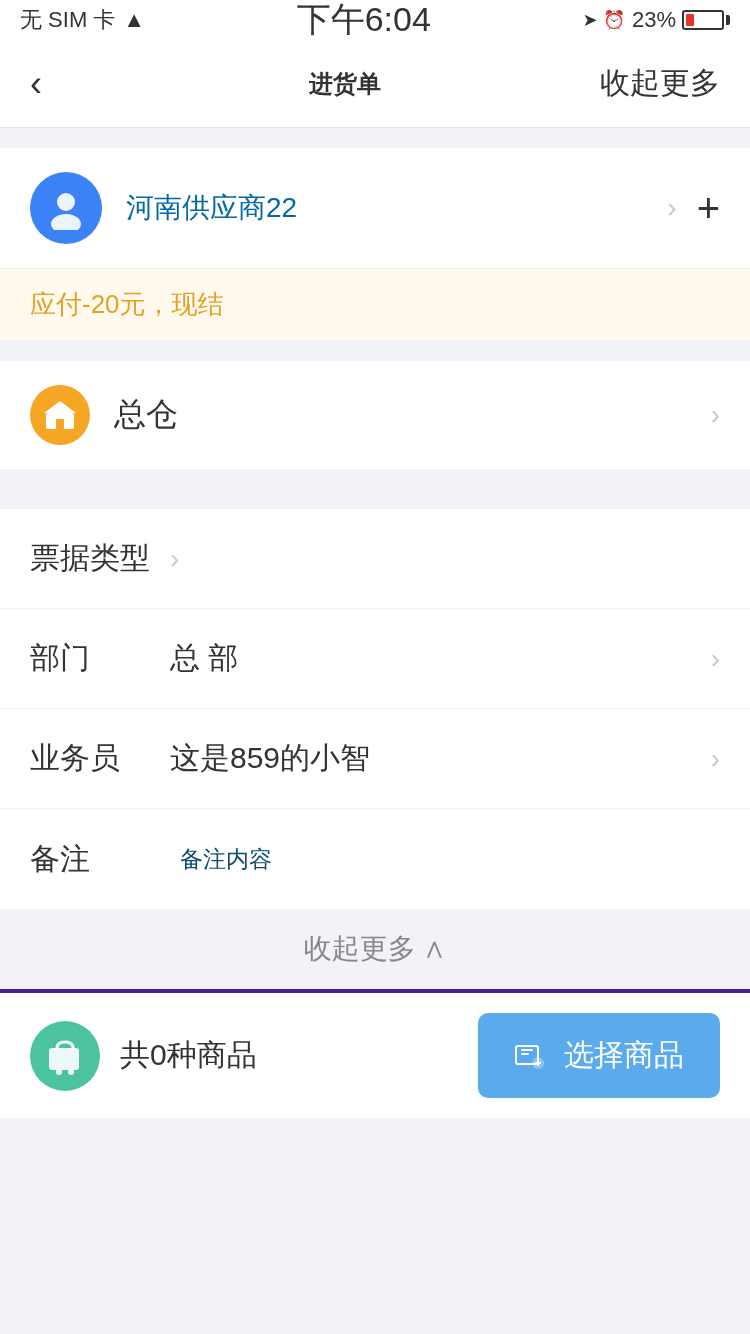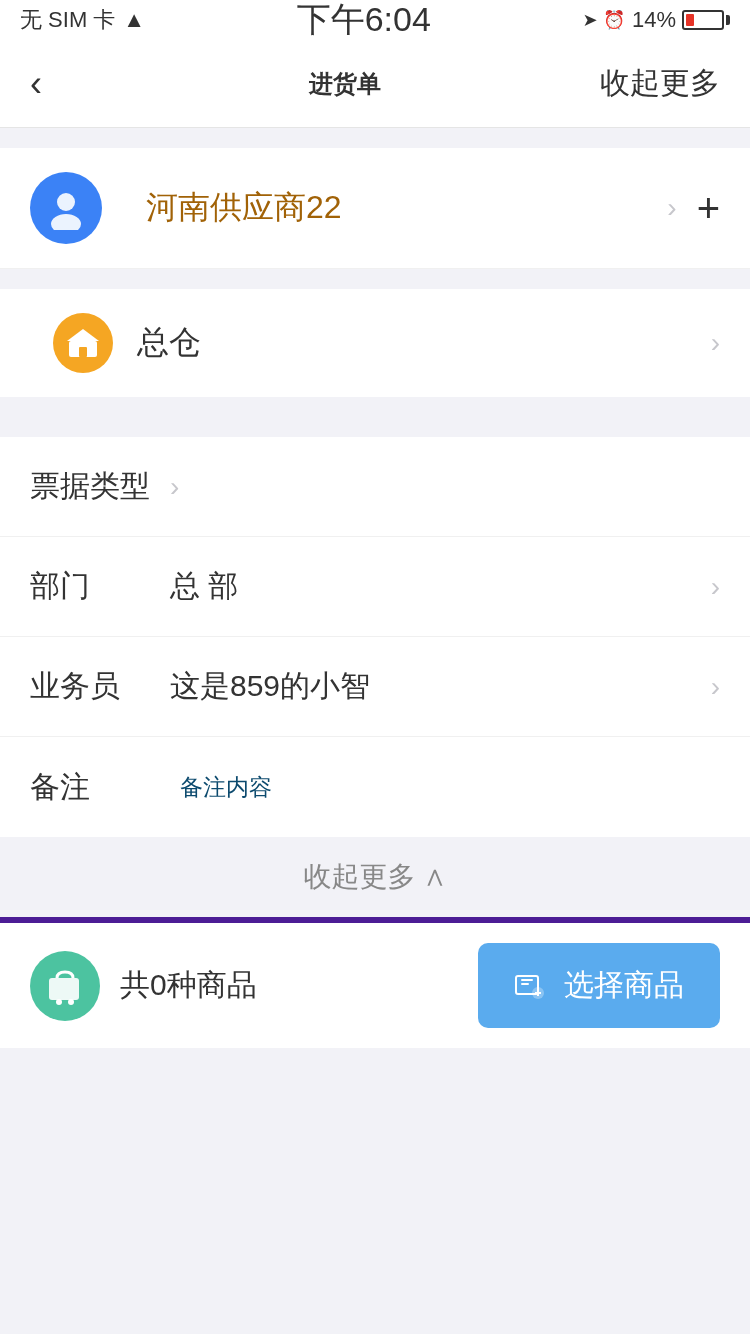--- a/index.html
+++ b/index.html
@@ -90,24 +90,23 @@
       justify-content: center;
       margin-right: 24px;
       flex-shrink: 0;
       overflow: hidden;
     }
     .supplier-avatar svg {
       width: 44px;
       height: 44px;
     }
     .supplier-name {
-      font-size: 32px;
-      color: #a16207;
+      font-size: 28px;
+      color: #0369a1;
       flex: 1;
-      margin-left: 20px;
     }
     .supplier-chevron {
       color: #c7c7cc;
       font-size: 28px;
       margin-right: 20px;
     }
     .supplier-plus {
       font-size: 40px;
       color: #333;
       font-weight: 300;
@@ -127,21 +126,20 @@
       height: 20px;
       background: #f2f2f7;
     }
 
     
     .warehouse-row {
       display: flex;
       align-items: center;
       padding: 24px 30px;
       background: #fff;
-      margin-left: 23px;
     }
     .warehouse-icon {
       width: 60px;
       height: 60px;
       border-radius: 50%;
       background: #f5a623;
       display: flex;
       align-items: center;
       justify-content: center;
       margin-right: 24px;
@@ -195,29 +193,30 @@
     .collapse-bar {
       background: #f2f2f7;
       display: flex;
       align-items: center;
       justify-content: center;
       height: 80px;
       font-size: 28px;
       color: #888;
       gap: 8px;
       cursor: pointer;
+      font-family: Liberation Serif, serif;
     }
 
     
     .bottom-bar {
       background: #fff;
       display: flex;
       align-items: center;
       padding: 20px 30px;
-      border-top: 6px solid #4c1d95;
+      border-top: 4px solid #4c1d95;
     }
     .product-icon {
       width: 70px;
       height: 70px;
       border-radius: 50%;
       background: #4cc3a0;
       display: flex;
       align-items: center;
       justify-content: center;
       margin-right: 20px;
@@ -285,21 +284,21 @@
 
 <div class="status-bar">
   <div class="status-left">
     <span>无 SIM 卡</span>
     <span class="wifi-icon">▲</span>
   </div>
   <div class="status-center">下午6:04</div>
   <div class="status-right">
     <span style="font-size:18px;">➤</span>
     <span style="font-size:18px;">⏰</span>
-    <span>14%</span>
+    <span>23%</span>
     <div class="battery">
       <div class="battery-body">
         <div class="battery-fill"></div>
       </div>
       <div class="battery-tip"></div>
     </div>
   </div>
 </div>
 
 <div class="nav-bar">
@@ -316,20 +315,21 @@
       <svg viewBox="0 0 44 44" fill="none" xmlns="http://www.w3.org/2000/svg">
         <circle cx="22" cy="16" r="9" fill="#fff" opacity="0.9"></circle>
         <ellipse cx="22" cy="38" rx="15" ry="10" fill="#fff" opacity="0.9"></ellipse>
       </svg>
     </div>
     <div class="supplier-name">河南供应商22</div>
     <div class="supplier-chevron">›</div>
     <div class="supplier-plus">+</div>
   </div>
 
+  <div class="info-banner">应付-20元，现结</div>
 </div>
 
 <div class="gap-small"></div>
 
 <div class="card-section">
   <div class="warehouse-row">
     <div class="warehouse-icon">
       <svg width="36" height="36" viewBox="0 0 36 36" fill="none" xmlns="http://www.w3.org/2000/svg">
         <rect x="4" y="16" width="28" height="16" rx="2" fill="#fff"></rect>
         <polygon points="18,4 2,16 34,16" fill="#fff"></polygon>

